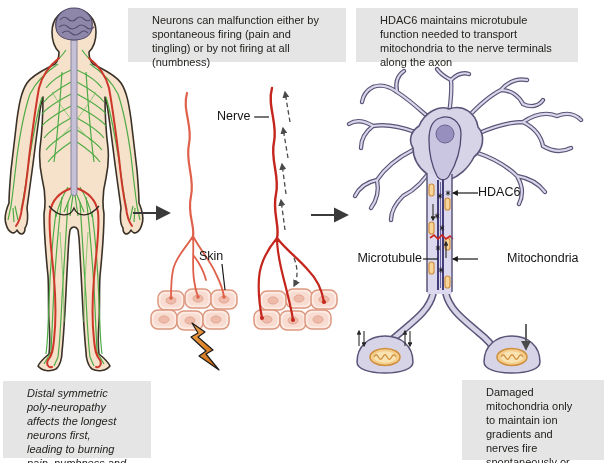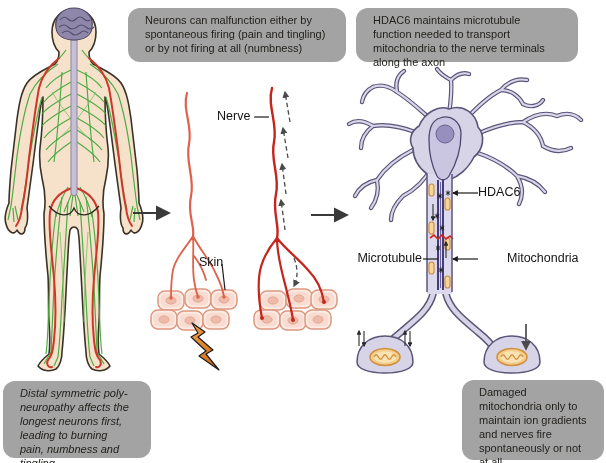--- a/index.html
+++ b/index.html
@@ -1,19 +1,19 @@
 <!DOCTYPE html>
 <html><head>
 <meta charset="utf-8">
 <style>
   html,body{margin:0;padding:0;background:#fff;}
   .fig{position:relative;width:606px;height:463px;background:#ffffff;
        font-family:"Liberation Sans",sans-serif;overflow:hidden;}
   .fig svg{position:absolute;left:0;top:0;}
-  .tbox{position:absolute;background:#a3a3a3;border-radius:12px;padding:5px 17px;
+  .tbox{position:absolute;background:#e5e5e5;border-radius:0;padding:5px 24px;
         font-size:11px;line-height:1.28;color:#24221e;box-sizing:border-box;}
   .lbl{position:absolute;font-size:12.5px;color:#141414;white-space:nowrap;text-align:center;}
   
   .body-skin{fill:#f6e2ca;stroke:#3a3127;stroke-width:1.6;stroke-linejoin:round;}
   .gn{stroke:#46a83f;stroke-width:1.2;fill:none;opacity:.95;}
   .gn2{stroke:#76c164;stroke-width:1;fill:none;opacity:.8;}
   .rn{stroke:#cd372a;stroke-width:2;fill:none;stroke-linecap:round;}
   .salmon{stroke:#e0614b;fill:none;stroke-linecap:round;}
   .dkred{stroke:#c4251c;fill:none;stroke-linecap:round;}
   .dashA{stroke:#4a4a4a;stroke-width:1.3;fill:none;stroke-dasharray:4.5 3;}
@@ -285,18 +285,18 @@
     </g>
   </g>
 </svg>
 
 <div class="tbox" style="left:128px;top:8px;width:218px;height:54px;">Neurons can malfunction either by spontaneous firing (pain and tingling) or by not firing at all (numbness)</div>
 <div class="tbox" style="left:350px;top:8px;width:222px;height:54px;margin-left:6px;">HDAC6 maintains microtubule function needed to transport mitochondria to the nerve terminals along the axon</div>
 <div class="tbox" style="left:3px;top:381px;width:148px;height:77px;font-style:italic;">Distal symmetric poly-neuropathy affects the longest neurons first, leading to burning pain, numbness and tingling</div>
 <div class="tbox" style="left:462px;top:380px;width:142px;height:80px;">Damaged mitochondria only to maintain ion gradients and nerves fire spontaneously or not at all</div>
 
 <div class="lbl" style="left:217px;top:109px;">Nerve</div>
-<div class="lbl" style="left:199px;top:255px;">Skin</div>
+<div class="lbl" style="left:199px;top:249px;">Skin</div>
 <div class="lbl" style="left:478px;top:185px;">HDAC6</div>
 <div class="lbl" style="left:346px;top:251px;width:76px;text-align:right;">Microtubule</div>
 <div class="lbl" style="left:507px;top:251px;">Mitochondria</div>
 
 </div>
 
 </body></html>

